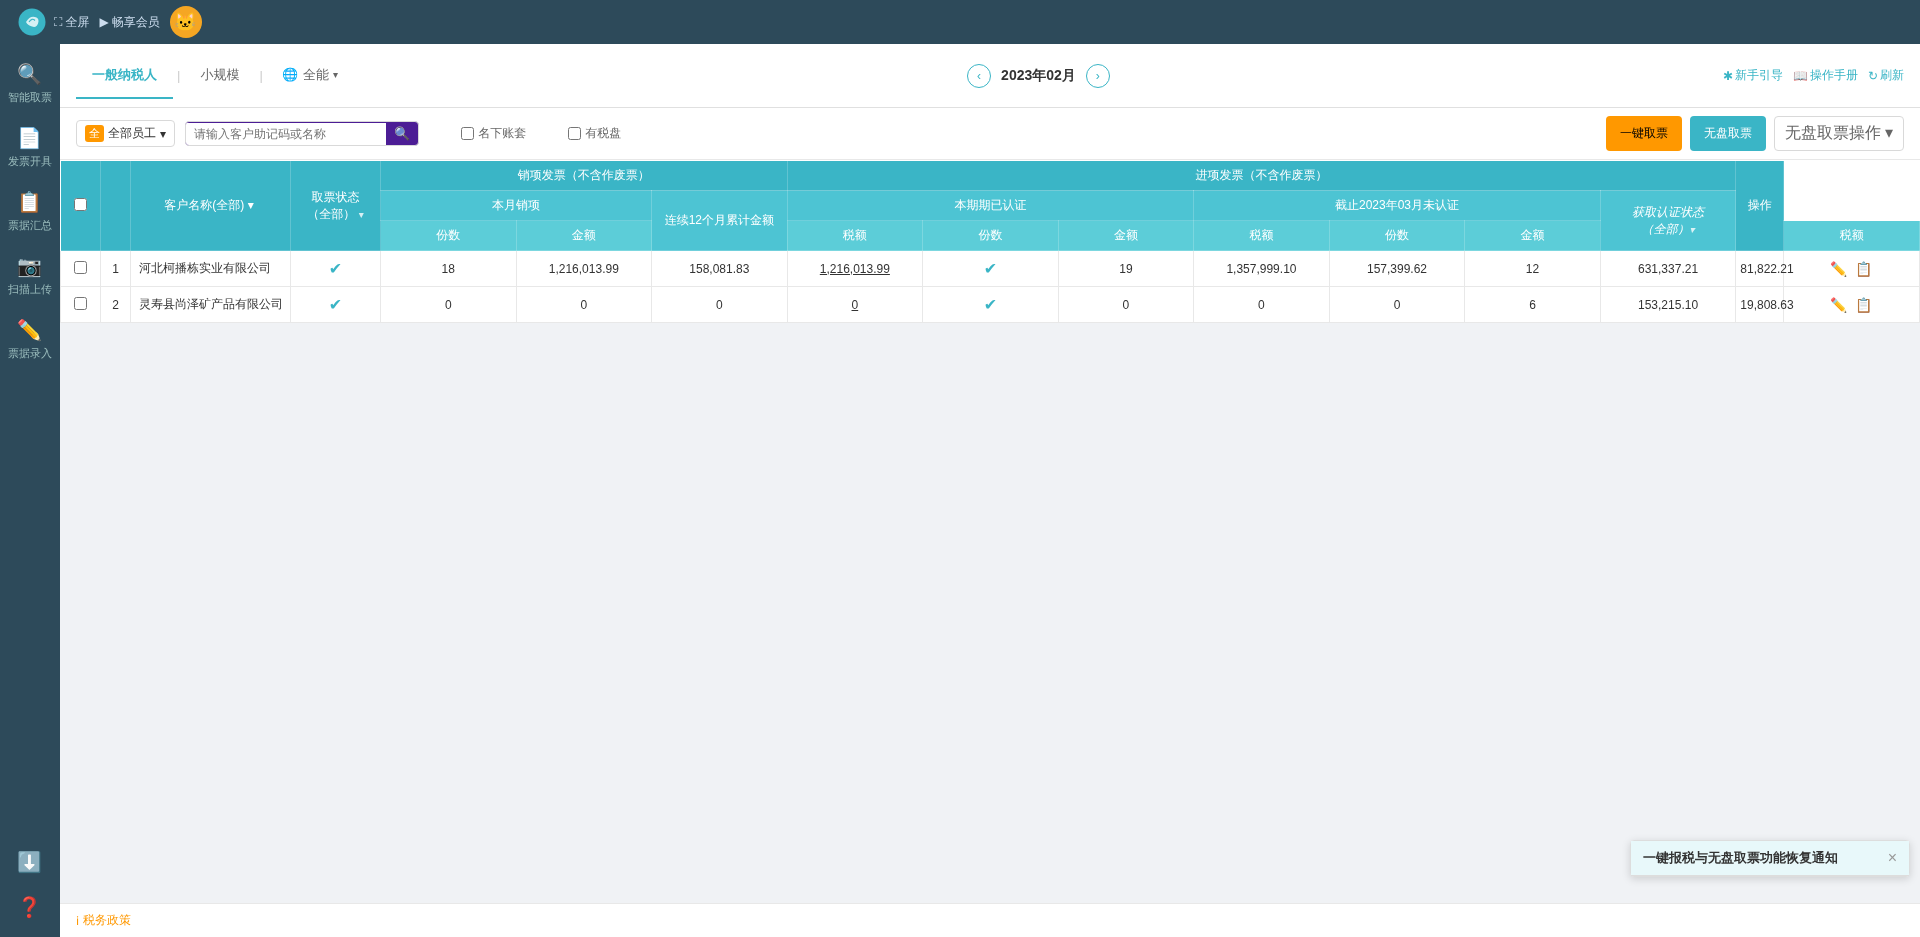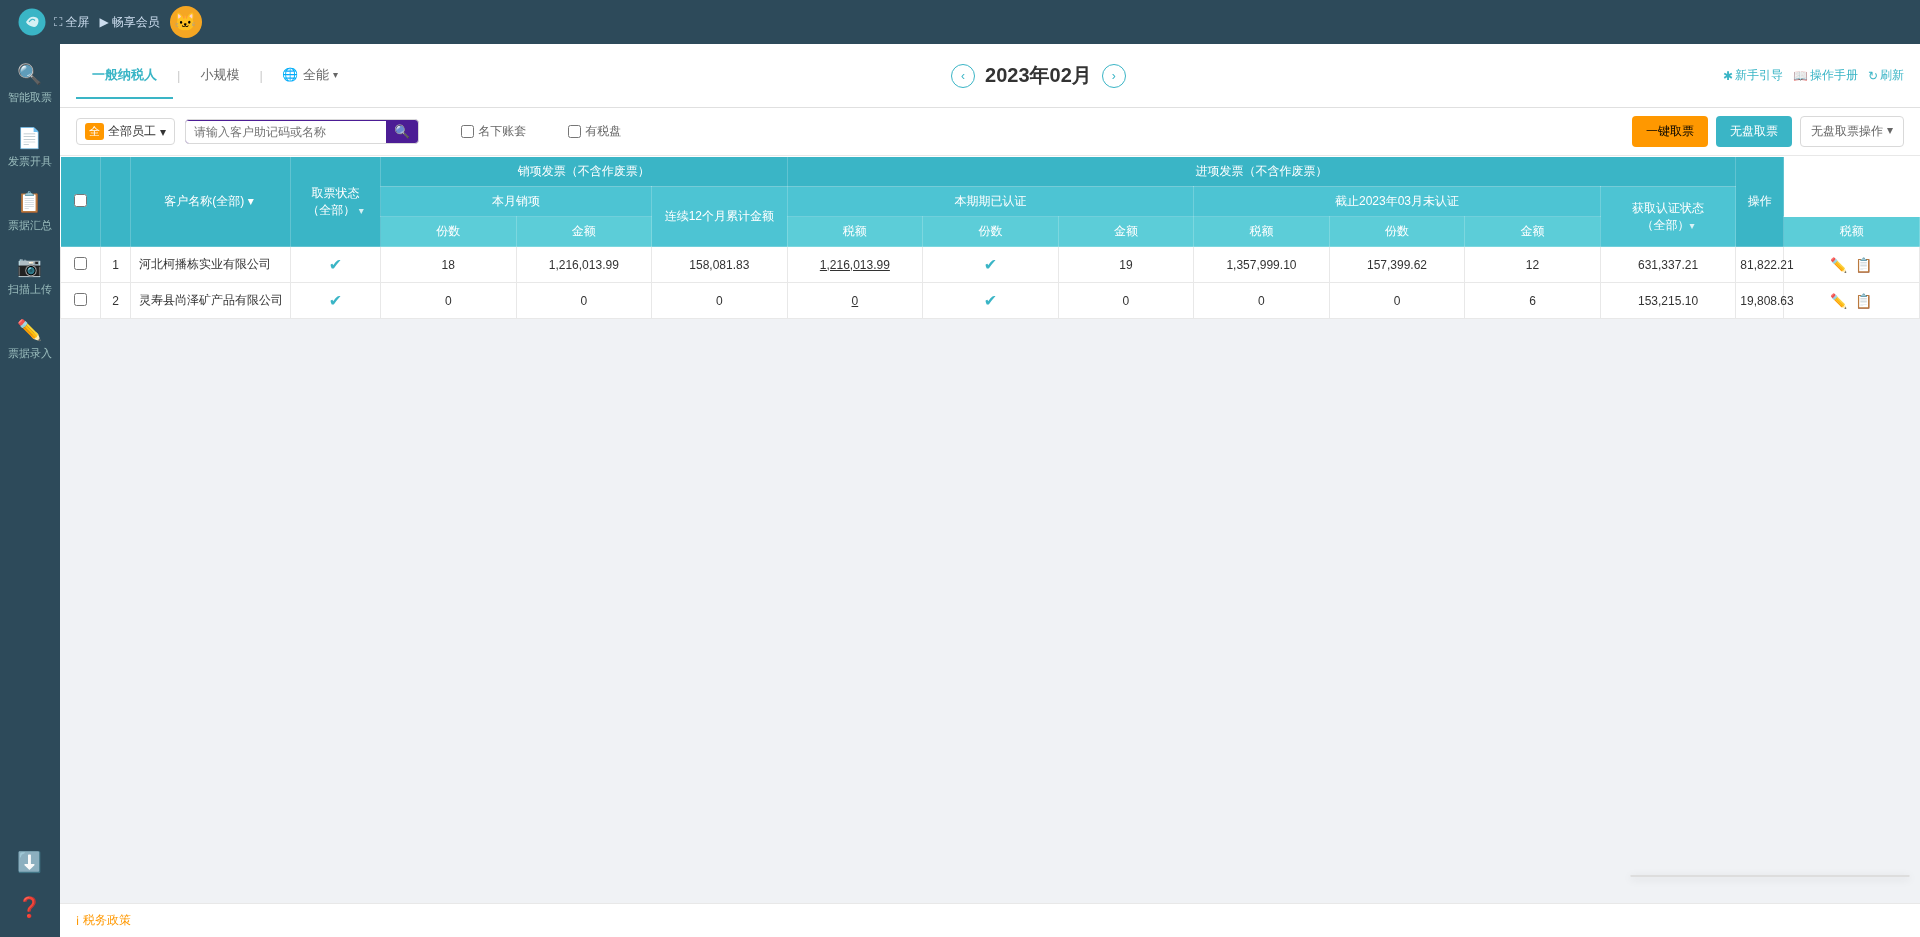--- a/index.html
+++ b/index.html
@@ -51,21 +51,21 @@
       padding: 0 16px; height: 46px; display: flex; align-items: center; cursor: pointer;
       font-size: 13px; color: #666; border-bottom: 2px solid transparent; gap: 4px;
     }
     .tab-item.active { color: #3ab5c6; border-bottom-color: #3ab5c6; font-weight: bold; }
     .tab-divider { color: #ccc; }
 
     
     .month-nav {
       flex: 1; display: flex; align-items: center; justify-content: center; gap: 10px;
     }
-    .month-nav .month-text { font-size: 20px; color: #333; font-weight: bold; }
+    .month-nav .month-text { font-size: 14px; color: #333; font-weight: bold; }
     .month-nav .arrow-btn {
       width: 24px; height: 24px; border-radius: 50%; border: 1px solid #3ab5c6;
       color: #3ab5c6; display: flex; align-items: center; justify-content: center; cursor: pointer;
       font-size: 12px;
     }
 
     
     .tab-right { display: flex; align-items: center; gap: 10px; }
     .tab-right .link-btn { color: #3ab5c6; font-size: 12px; cursor: pointer; display: flex; align-items: center; gap: 2px; }
 
@@ -84,21 +84,21 @@
       display: flex; align-items: center; border: 1px solid #d9d9d9; border-radius: 4px;
       overflow: hidden; background: #4c1d95;
     }
     .search-box input { border: none; outline: none; padding: 4px 8px; font-size: 12px; width: 200px; }
     .search-box .search-icon-btn { padding: 4px 8px; cursor: pointer; color: #999; }
     .checkbox-label { display: flex; align-items: center; gap: 4px; font-size: 12px; cursor: pointer; color: #666; padding-left: 32px; }
     .checkbox-label input { cursor: pointer; }
     .toolbar-right { margin-left: auto; display: flex; gap: 8px; }
     .btn-orange { background: #ff9800; color: #000000; border: none; padding: 0 14px; border-radius: 4px; cursor: pointer; font-size: 12px; }
     .btn-teal { background: #3ab5c6; color: #fff; border: none; padding: 6px 14px; border-radius: 4px; cursor: pointer; font-size: 12px; }
-    .btn-dropdown { background: #fff; color: #666; border: 1px solid #d9d9d9; padding: 6px 10px; border-radius: 4px; cursor: pointer; font-size: 12px; display: flex; align-items: flex-start; gap: 4px; }
+    .btn-dropdown { background: #fff; color: #666; border: 1px solid #d9d9d9; padding: 6px 10px; border-radius: 4px; cursor: pointer; font-size: 16px; display: flex; align-items: flex-start; gap: 4px; }
 
     
     .table-container { padding: 0 0; background: #fff; }
     .data-table { width: 100%; border-collapse: collapse; table-layout: fixed; }
     .data-table th {
       background: #3ab5c6; color: #fff; text-align: center; padding: 6px 4px;
       font-size: 12px; font-weight: normal; border: 1px solid rgba(255,255,255,0.2);
     }
     .data-table td {
       text-align: center; padding: 8px 4px; font-size: 12px; border-bottom: 1px solid #e8e8e8;
@@ -287,21 +287,21 @@
             <span>进项发票（不含作废票）</span>
           </th>
           <th rowspan="3" style="width:48px;">操作</th>
         </tr>
 
         <tr class="sub-header-row">
           <th colspan="2">本月销项</th>
           <th rowspan="2" style="width:100px;">连续12个月累计金额</th>
           <th colspan="3">本期期已认证</th>
           <th colspan="3">截止2023年03月未认证</th>
-          <th rowspan="2" style="width:90px;">
+          <th rowspan="2" style="width:90px;font-style:italic;">
             获取认证状态<br>（全部）<span class="filter-icon">▾</span>
           </th>
         </tr>
 
         <tr class="sub-sub-header-row">
           <th style="width:55px;">份数</th>
           <th style="width:100px;">金额</th>
           <th style="width:85px;">税额</th>
           <th style="width:55px;">份数</th>
           <th style="width:100px;">金额</th>
@@ -360,20 +360,24 @@
             </div>
           </td>
         </tr>
       </tbody>
     </table>
   </div>
 
 </div>
 
 <div class="notification-popup">
+  <div class="notification-header">
+    <span class="title">一键报税与无盘取票功能恢复通知</span>
+    <span class="close-btn">×</span>
+  </div>
 </div>
 
 <div class="page-footer">
   <div class="footer-link">
     <span>ℹ</span>
     <span>税务政策</span>
   </div>
 </div>
 
 </body></html>

